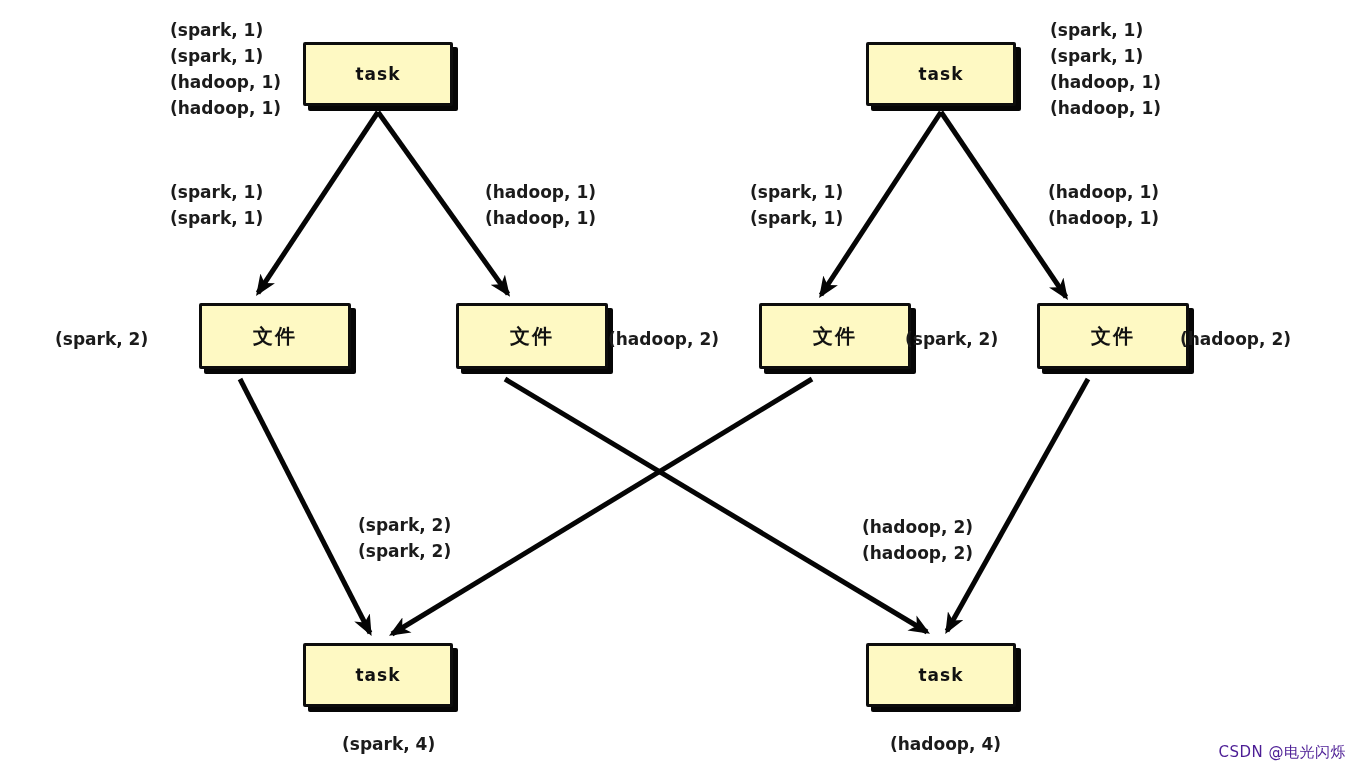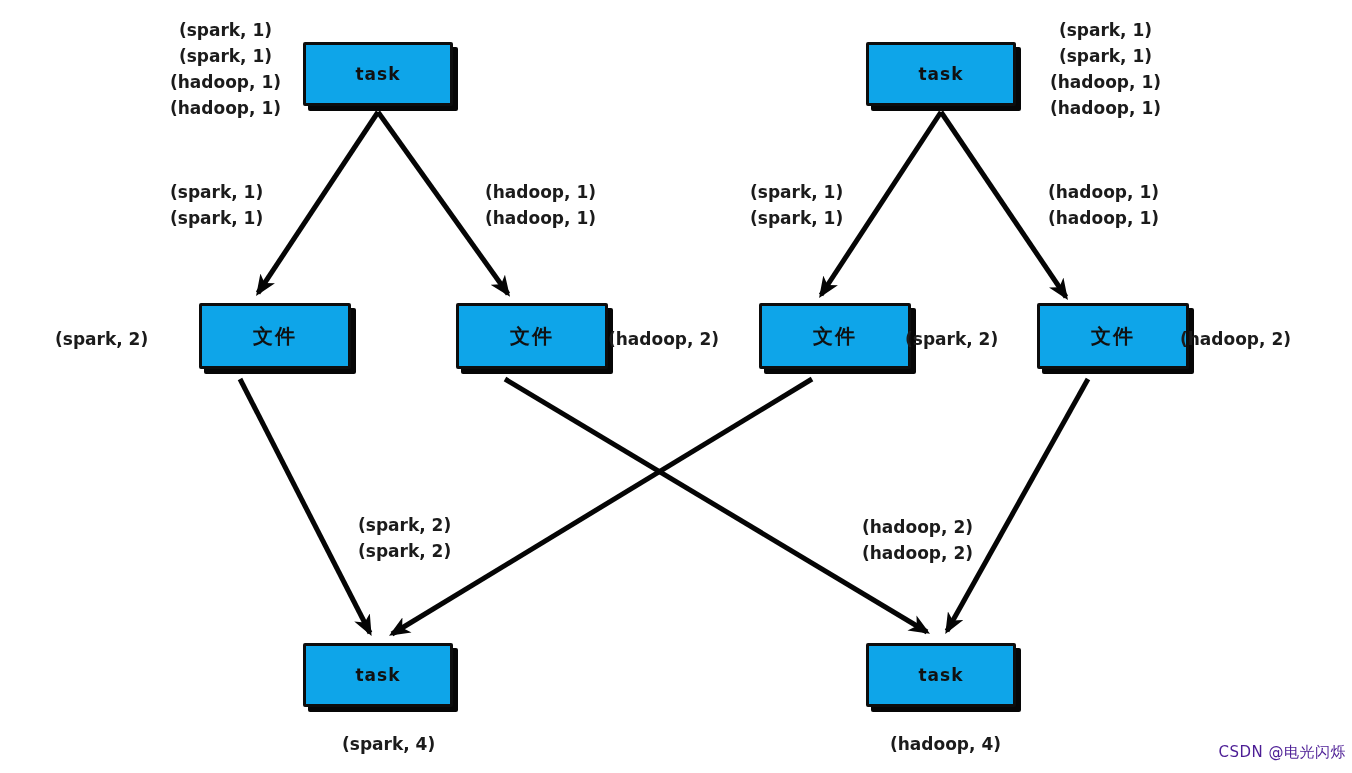--- a/index.html
+++ b/index.html
@@ -5,33 +5,33 @@
   html,body{margin:0;padding:0;}
   body{
     width:1352px;height:773px;position:relative;overflow:hidden;
     background:#ffffff;
     font-family:"DejaVu Sans","Liberation Sans",sans-serif;
   }
   .stage{position:absolute;inset:0;}
   svg.arrows{position:absolute;left:0;top:0;width:1352px;height:773px;}
   .node{
     position:absolute;box-sizing:border-box;
-    background:#0ea5e9;
+    background:#fef9c3;
     border:3px solid #0d0d0d;
     box-shadow:5px 5px 0 #060606;
     border-radius:2px;
     display:flex;align-items:center;justify-content:center;
     color:#111111;font-weight:bold;
   }
   .task-node{width:150px;height:64px;font-size:17px;letter-spacing:1px;}
   .file-node{width:152px;height:66px;font-size:20px;letter-spacing:2px;margin-left:23px;}
   .lbl{
     position:absolute;
     color:#1b1b1b;font-size:17px;font-weight:600;
-    line-height:26px;white-space:nowrap;text-align:center;
+    line-height:26px;white-space:nowrap;
   }
   .lbl div{height:26px;}
   .watermark{
     position:absolute;right:6px;top:743px;
     color:#4c1d95;font-size:15px;font-weight:normal;
     letter-spacing:0.5px;
   }
 </style>
 </head>
 <body>

